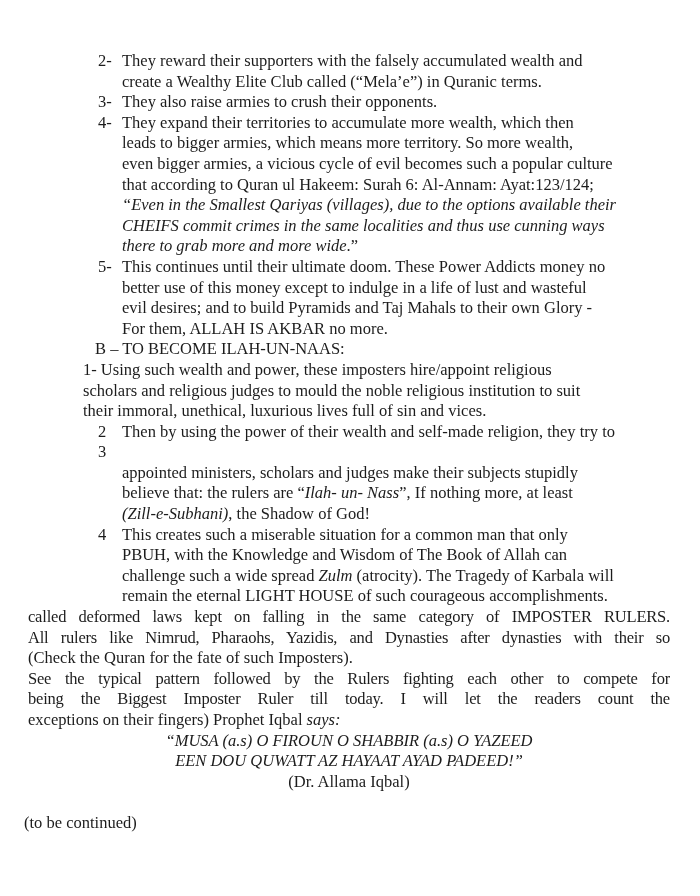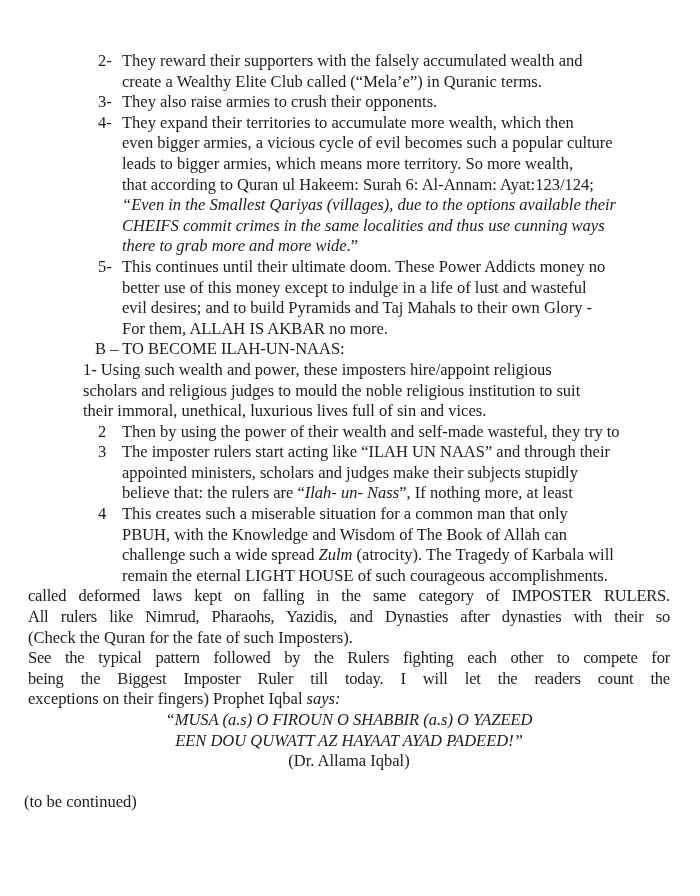--- a/index.html
+++ b/index.html
@@ -49,38 +49,39 @@
 </style>
 </head>
 <body>
 
 <div class="page">
   <div class="doc" id="doc">
       <div class="line line-li"><span class="marker">2-</span><span>They reward their supporters with the falsely accumulated wealth and</span></div>
       <div class="line line-li-cont"><span>create a Wealthy Elite Club called (“Mela’e”) in Quranic terms.</span></div>
       <div class="line line-li"><span class="marker">3-</span><span>They also raise armies to crush their opponents.</span></div>
       <div class="line line-li"><span class="marker">4-</span><span>They expand their territories to accumulate more wealth, which then</span></div>
+      <div class="line line-li-cont"><span>leads to bigger armies, which means more territory. So more wealth,</span></div>
       <div class="line line-li-cont"><span>even bigger armies, a vicious cycle of evil becomes such a popular culture</span></div>
-      <div class="line line-li-cont"><span>leads to bigger armies, which means more territory. So more wealth,</span></div>
       <div class="line line-li-cont"><span>that according to Quran ul Hakeem: Surah 6: Al-Annam: Ayat:123/124;</span></div>
       <div class="line line-li-cont"><span class="it">“Even in the Smallest Qariyas (villages), due to the options available their</span></div>
       <div class="line line-li-cont"><span class="it">CHEIFS commit crimes in the same localities and thus use cunning ways</span></div>
       <div class="line line-li-cont"><span class="it">there to grab more and more wide</span><span>.”</span></div>
       <div class="line line-li"><span class="marker">5-</span><span>This continues until their ultimate doom. These Power Addicts money no</span></div>
       <div class="line line-li-cont"><span>better use of this money except to indulge in a life of lust and wasteful</span></div>
       <div class="line line-li-cont"><span>evil desires; and to build Pyramids and Taj Mahals to their own Glory -</span></div>
       <div class="line line-li-cont"><span>For them, ALLAH IS AKBAR no more.</span></div>
       <div class="line line-hb"><span>B – TO BECOME ILAH-UN-NAAS:</span></div>
       <div class="line line-p84"><span>1- Using such wealth and power, these imposters hire/appoint religious</span></div>
       <div class="line line-p84"><span>scholars and religious judges to mould the noble religious institution to suit</span></div>
       <div class="line line-p84"><span>their immoral, unethical, luxurious lives full of sin and vices.</span></div>
-      <div class="line line-li"><span class="marker">2</span><span>Then by using the power of their wealth and self-made wasteful, they try to</span></div>
-      <div class="line line-li"><span class="marker">3</span><span>The imposter rulers start acting like “ILAH UN NAAS” and through their</span></div>
+      <div class="line line-li"><span class="marker">2</span><span>Then by using the power of their wealth and self-made religion, they try to</span></div>
+      <div class="line line-li"><span class="marker">3</span></div>
       <div class="line line-li-cont"><span>appointed ministers, scholars and judges make their subjects stupidly</span></div>
       <div class="line line-li-cont"><span>believe that: the rulers are “</span><span class="it">Ilah- un- Nass</span><span>”, If nothing more, at least</span></div>
+      <div class="line line-li-cont"><span class="it">(Zill-e-Subhani)</span><span>, the Shadow of God!</span></div>
       <div class="line line-li"><span class="marker">4</span><span>This creates such a miserable situation for a common man that only</span></div>
       <div class="line line-li-cont"><span>PBUH, with the Knowledge and Wisdom of The Book of Allah can</span></div>
       <div class="line line-li-cont"><span>challenge such a wide spread </span><span class="it">Zulm</span><span> (atrocity). The Tragedy of Karbala will</span></div>
       <div class="line line-li-cont"><span>remain the eternal LIGHT HOUSE of such courageous accomplishments.</span></div>
       <div class="line line-pj"><span>called deformed laws kept on falling in the same category of IMPOSTER RULERS.</span></div>
       <div class="line line-pj"><span>All rulers like Nimrud, Pharaohs, Yazidis, and Dynasties after dynasties with their so</span></div>
       <div class="line line-pj-last"><span>(Check the Quran for the fate of such Imposters).</span></div>
       <div class="line line-pj"><span>See the typical pattern followed by the Rulers fighting each other to compete for</span></div>
       <div class="line line-pj"><span>being the Biggest Imposter Ruler till today. I will let the readers count the</span></div>
       <div class="line line-pj-last"><span>exceptions on their fingers) Prophet Iqbal </span><span class="it">says:</span></div>

